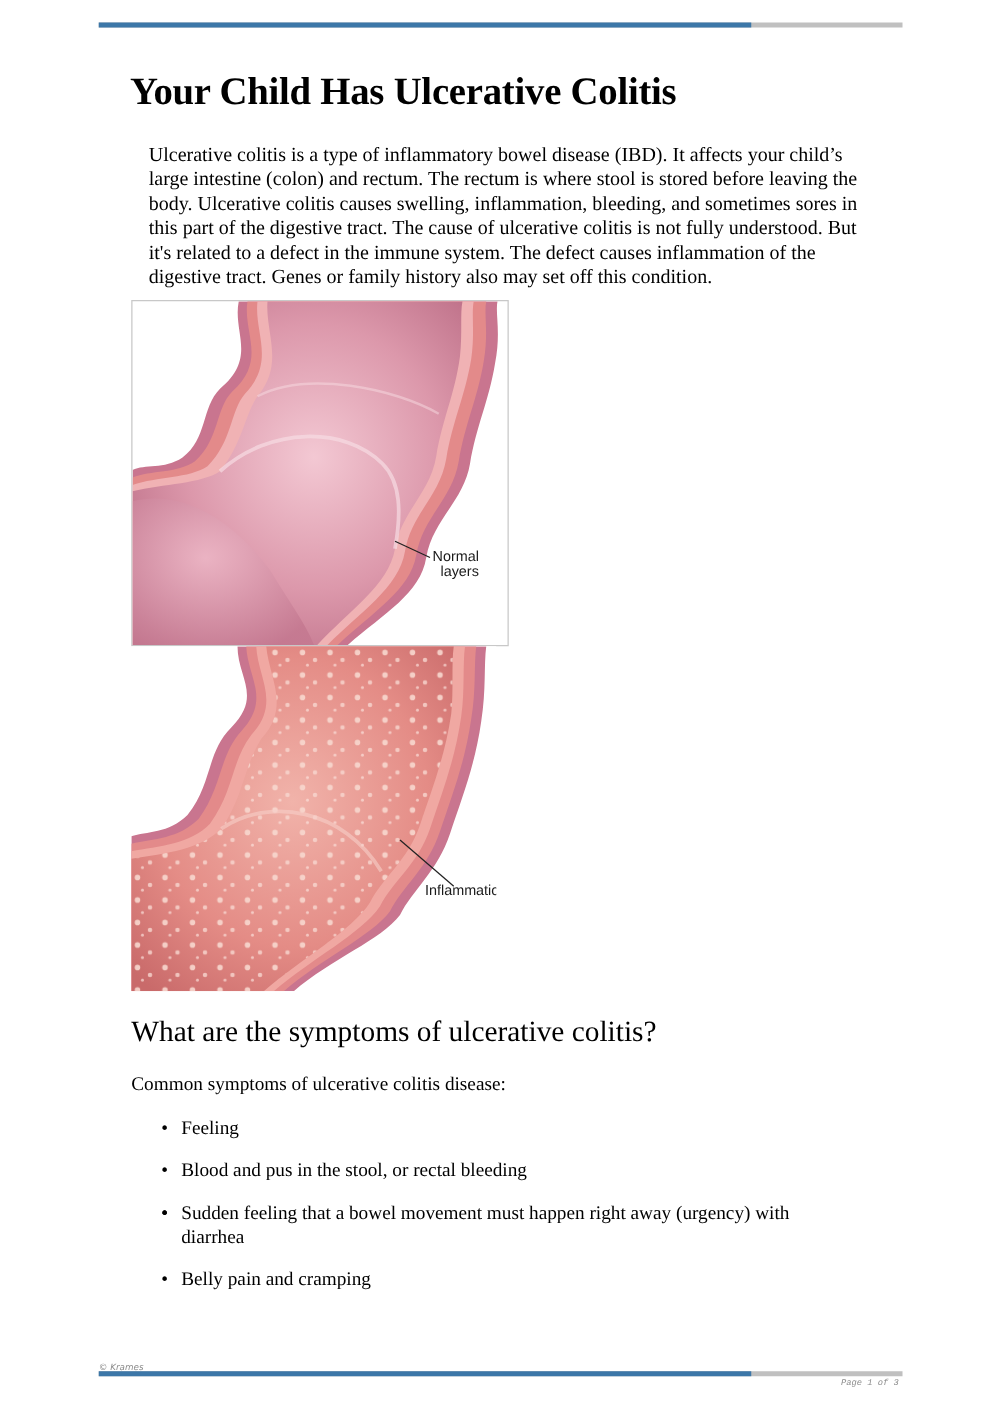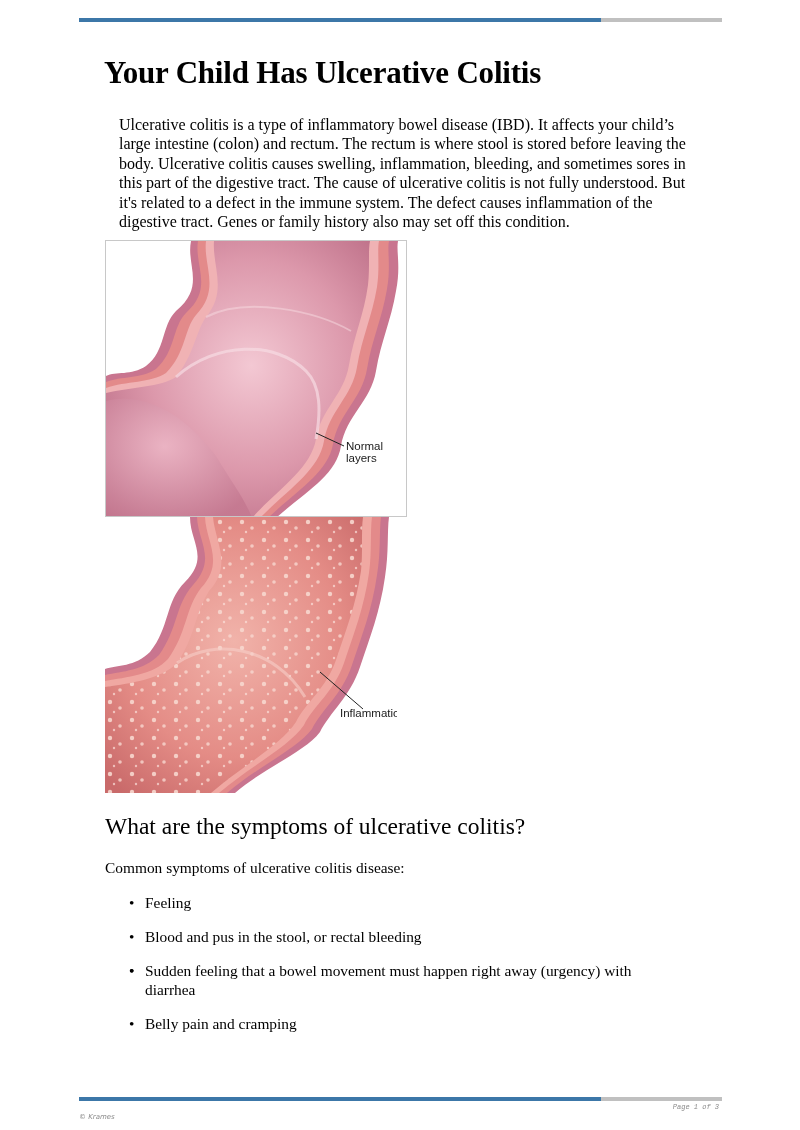--- a/index.html
+++ b/index.html
@@ -20,21 +20,21 @@
 
     .h2 { position: absolute; left: 105px; top: 813px; font-size: 23.5px; font-weight: normal; white-space: nowrap; }
     .lead { position: absolute; left: 105px; top: 859px; font-size: 15.4px; white-space: nowrap; }
 
     .symptoms { position: absolute; left: 105px; top: 893px; width: 580px; list-style: none; }
     .symptoms li { position: relative; padding-left: 40px; font-size: 15.4px; line-height: 19px; margin-bottom: 15px; }
     .symptoms li .bullet { position: absolute; left: 24px; top: 0; }
 
     .footbar { position: absolute; left: 79px; top: 1097px; width: 643px; height: 4px; background: #c0c0c0; }
     .footbar .fill { position: absolute; left: 0; top: 0; height: 4px; width: 522px; background: #3c77a8; }
-    .foot-left { position: absolute; left: 79px; top: 1090px; font-family: "DejaVu Sans", sans-serif; font-style: italic; font-size: 7px; color: #8a8a8a; margin-top: 23px; }
+    .foot-left { position: absolute; left: 79px; top: 1090px; font-family: "DejaVu Sans", sans-serif; font-style: italic; font-size: 7px; color: #8a8a8a; }
     .foot-right { position: absolute; right: 81px; top: 1103px; font-family: Liberation Mono, monospace; font-style: italic; font-size: 7px; color: #8a8a8a; }
   </style>
 </head>
 <body>
 
 <div class="topbar">
   <div class="fill"></div>
 </div>
 
 <h1 class="title">Your Child Has Ulcerative Colitis</h1>
@@ -63,21 +63,21 @@
 
       <path d="M100,0 C97,25 115,48 90,74 C78,88 80,112 60,132 C45,142 20,140 0,147 L0,277 L154,277 C180,250 213,230 218,200 C223,170 246,156 251,126 C256,96 266,76 271,46 C274,25 271,10 273,0 Z" fill="#f0b2b4"></path>
 
       <path d="M108,0 C106,25 122,50 100,76 C90,90 88,114 70,136 C55,146 25,146 0,152 L0,277 L146,277 C170,250 205,228 210,198 C215,168 238,154 243,124 C248,94 258,74 262,44 C264,25 262,10 264,0 Z" fill="url(#lumenN)"></path>
       <path d="M0,160 C40,150 80,175 110,215 C125,240 140,260 146,277 L0,277 Z" fill="url(#lumenN2)" opacity="0.85"></path>
       <path d="M70,136 C110,100 170,100 200,130 C215,145 215,170 210,198" fill="none" stroke="#f7dbe2" stroke-width="3" opacity="0.7"></path>
       <path d="M100,76 C140,55 210,70 245,90" fill="none" stroke="#f7dbe2" stroke-width="2" opacity="0.5"></path>
 
       <line x1="210" y1="192" x2="238" y2="205" stroke="#222" stroke-width="1"></line>
     </svg>
-    <div class="fig-label" style="left:240px; top:199px;">
+    <div class="fig-label" style="left:240px; top:199px;text-align:right;">
       <div>Normal</div>
       <div>layers</div>
     </div>
   </div>
 
   <div class="fig-inflamed">
     <svg width="292" height="276" viewBox="0 0 292 276" xmlns="http://www.w3.org/2000/svg">
       <defs>
         <radialGradient id="lumenI" cx="50%" cy="45%" r="70%">
           <stop offset="0%" stop-color="#f1b3aa"></stop>

